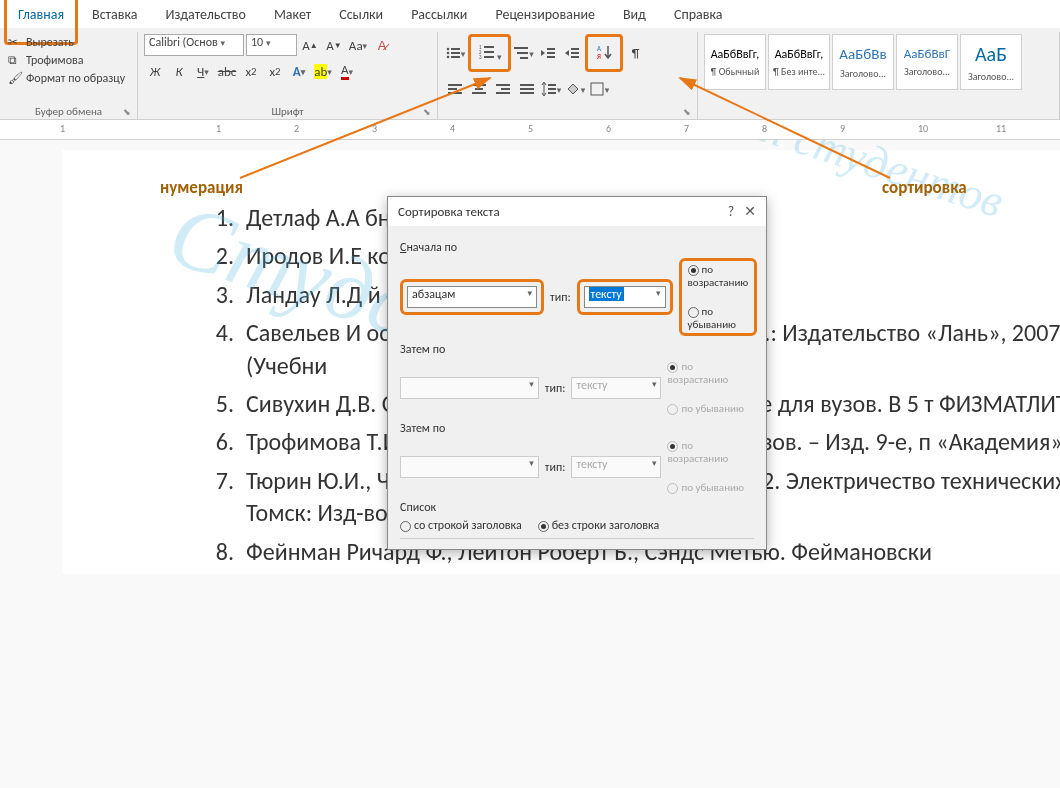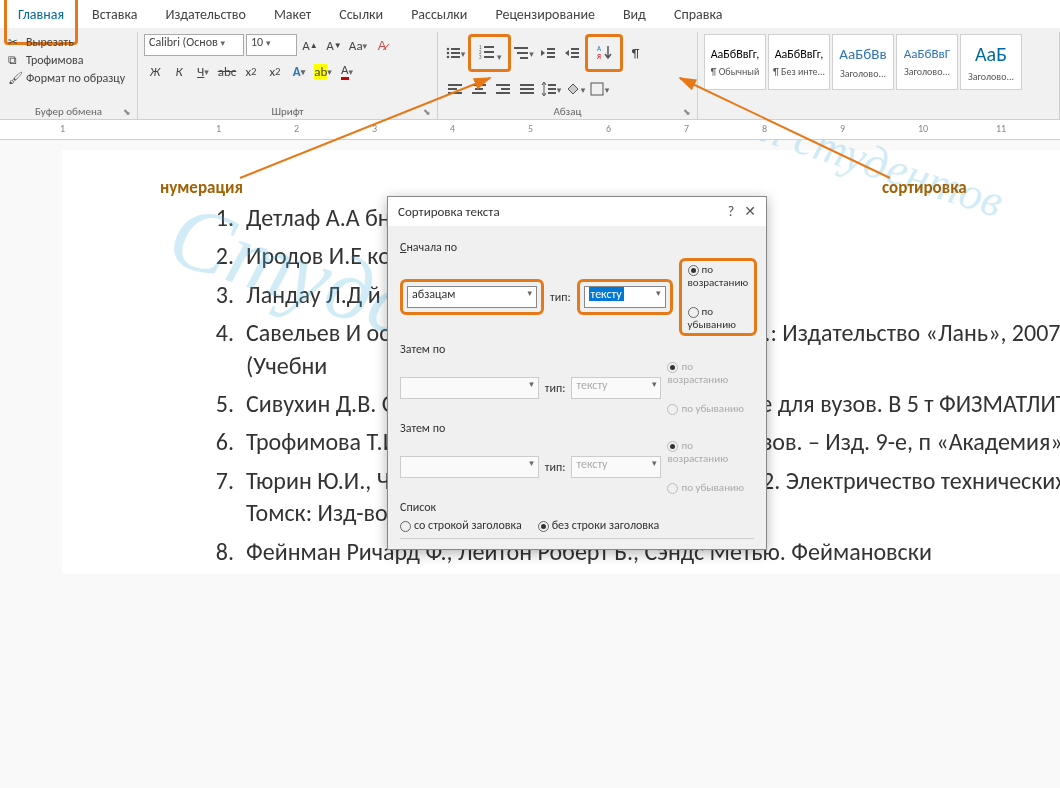--- a/index.html
+++ b/index.html
@@ -271,21 +271,20 @@
             <span class="chev">▾</span>
         </span>
         <span class="ribbon-btn">
           <svg class="icon-svg" viewBox="0 0 16 16">
               <rect x="2" y="2" width="12" height="12" fill="none" stroke="#555"></rect>
             </svg>
             <span class="chev">▾</span>
         </span>
       </div>
     </div>
-    <div class="group-label">Абзац</div>
     <span class="dialog-launcher">⬊</span>
   </div>
 
   <div class="ribbon-group" style="flex:1">
     <div class="styles-gallery">
       <div class="style-box">
         <span class="style-sample">АаБбВвГг,</span>
         <span class="style-name">¶ Обычный</span>
       </div>
       <div class="style-box">

